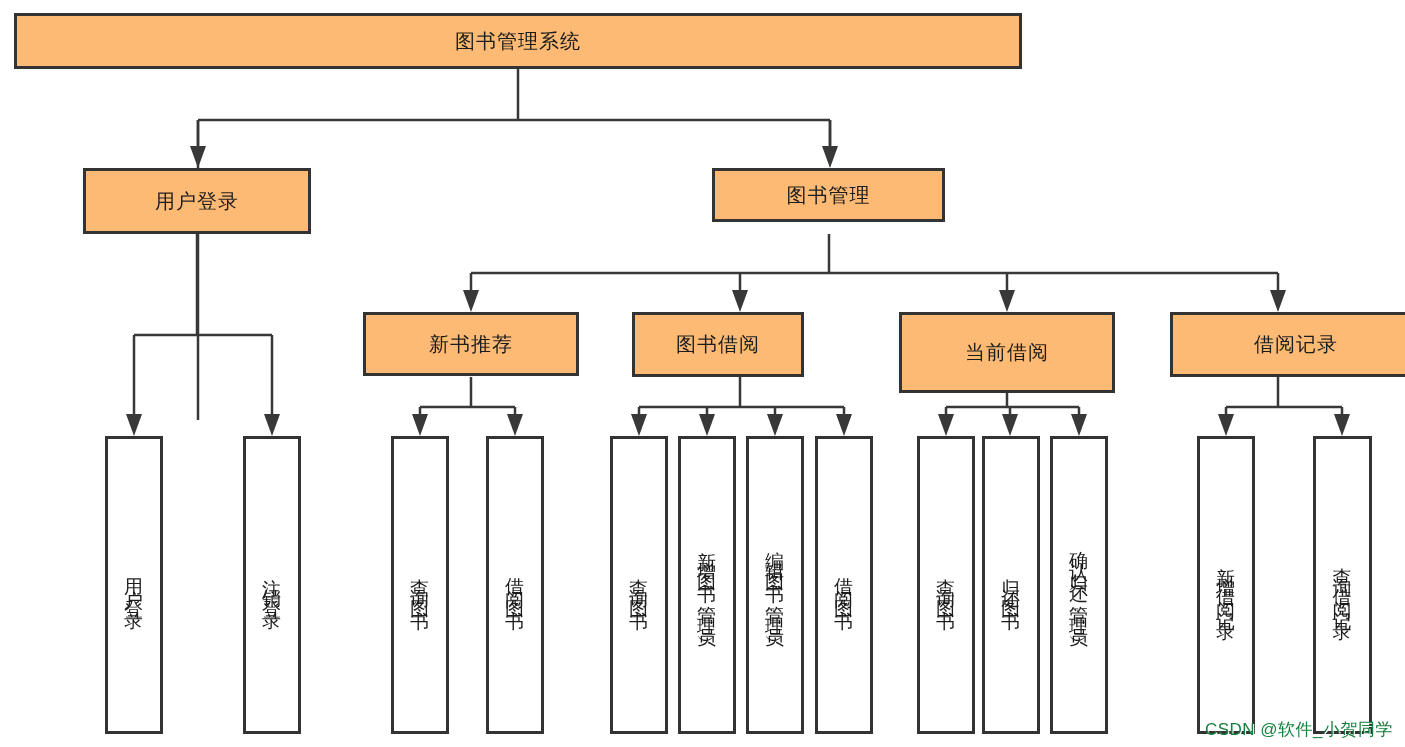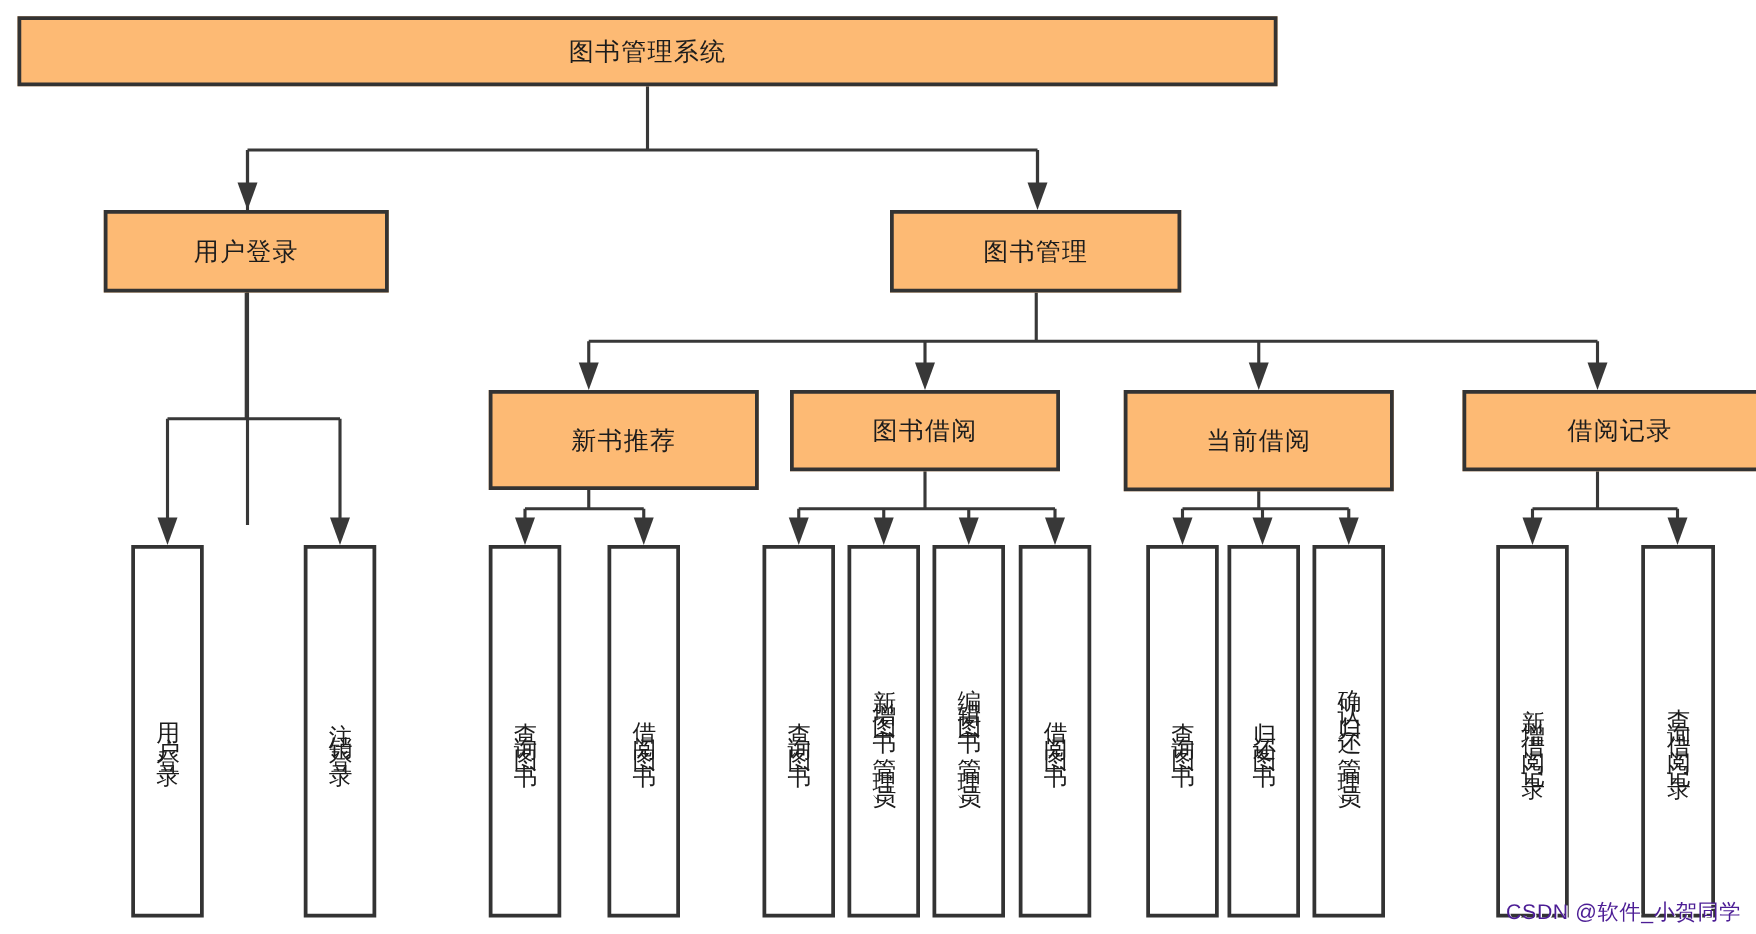--- a/index.html
+++ b/index.html
@@ -22,21 +22,21 @@
     display:flex;align-items:center;justify-content:center;
     box-sizing:border-box;
   }
   .leaf span{
     writing-mode:vertical-lr;text-orientation:mixed;
     font-size:19px;letter-spacing:11px;color:#1c1c1c;
     white-space:nowrap;line-height:1;
   }
   .watermark{
     position:absolute;z-index:3;right:12px;bottom:6px;
-    font-size:17px;color:#4c1d95;text-shadow:1px 1px 0 #ffffff;
+    font-size:17px;color:#15803d;text-shadow:1px 1px 0 #ffffff;
     letter-spacing:0.5px;
   }
 </style>
 </head>
 <body>
 
 <svg class="wires" width="1405" height="747" viewBox="0 0 1405 747">
   <g stroke="#383838" stroke-width="2.5" fill="none">
 
     <path d="M518 69 V120 M198 120 H830 M198 120 V420 M830 120 V155"></path>
@@ -83,28 +83,28 @@
   </g>
 </svg>
 
 <div class="node" style="left:14px;top:13px;width:1008px;height:56px;">
   <span>图书管理系统</span>
 </div>
 
 <div class="node" style="left:83px;top:168px;width:228px;height:66px;">
   <span>用户登录</span>
 </div>
-<div class="node" style="left:712px;top:168px;width:233px;height:66px;">
+<div class="node" style="left:712px;top:168px;width:233px;height:54px;">
   <span>图书管理</span>
 </div>
 
-<div class="node" style="left:363px;top:312px;width:216px;height:80px;margin-left:28px;">
+<div class="node" style="left:363px;top:312px;width:216px;height:64px;">
   <span>新书推荐</span>
 </div>
-<div class="node" style="left:632px;top:312px;width:216px;height:65px;text-align:right;">
+<div class="node" style="left:632px;top:312px;width:172px;height:65px;text-align:right;">
   <span>图书借阅</span>
 </div>
 <div class="node" style="left:899px;top:312px;width:216px;height:81px;">
   <span>当前借阅</span>
 </div>
 <div class="node" style="left:1170px;top:312px;width:252px;height:65px;">
   <span>借阅记录</span>
 </div>
 
 <div class="leaf" style="left:105px;width:58px;">

